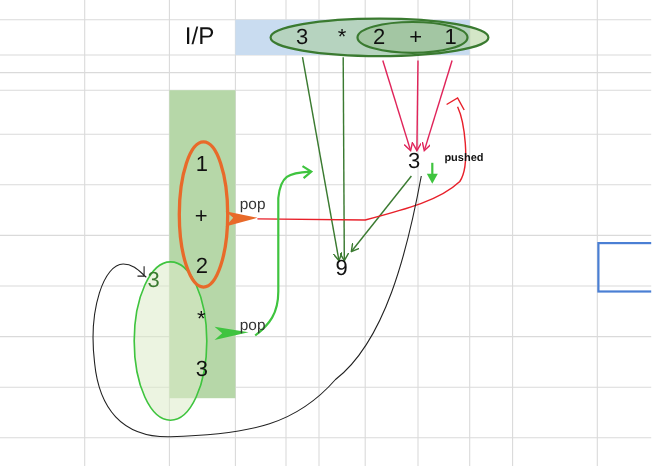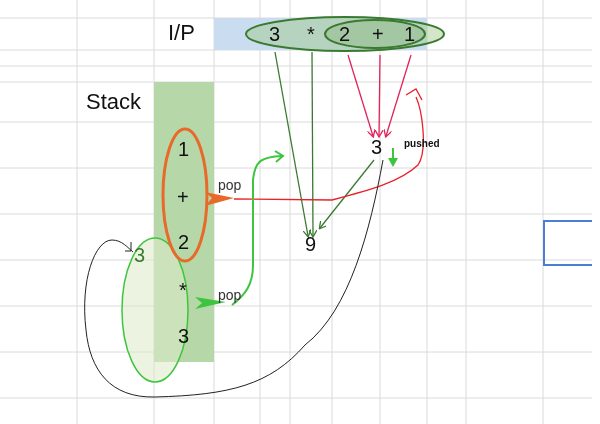--- a/index.html
+++ b/index.html
@@ -78,21 +78,20 @@
     <path d="M393,148 L393,162" stroke="#3fc43f" stroke-width="2" fill="none"></path>
     <polygon points="388,158 398,158 393,167" fill="#3fc43f"></polygon>
 
     <polygon points="195,297 226,302 195,309 202,303" fill="#3fc43f"></polygon>
     <path d="M232,305 C245,295 253,285 253,265 L253,180 C255,160 262,157 282,156 M275,151 L283,156 L276,162" fill="none" stroke="#3fc43f" stroke-width="2"></path>
 
     <path d="M383,160 C370,230 350,310 305,345 C270,385 230,395 155,397 C110,398 90,370 86,330 C80,280 95,240 112,240 C122,240 128,248 133,252 M131,242 L131,251 L125,251" fill="none" stroke="#222" stroke-width="1"></path>
   </svg>
 
   <div class="lbl big" style="left:168px;top:22px;">I/P</div>
-  <div class="lbl big" style="left:86px;top:91px;">Stack</div>
 
   <div class="lbl val" style="left:269px;top:24px;">3</div>
   <div class="lbl val" style="left:307px;top:24px;">*</div>
   <div class="lbl val" style="left:339px;top:24px;">2</div>
   <div class="lbl val" style="left:372px;top:24px;">+</div>
   <div class="lbl val" style="left:404px;top:24px;">1</div>
 
   <div class="lbl val" style="left:178px;top:139px;">1</div>
   <div class="lbl val" style="left:177px;top:187px;">+</div>
   <div class="lbl val" style="left:178px;top:232px;">2</div>

